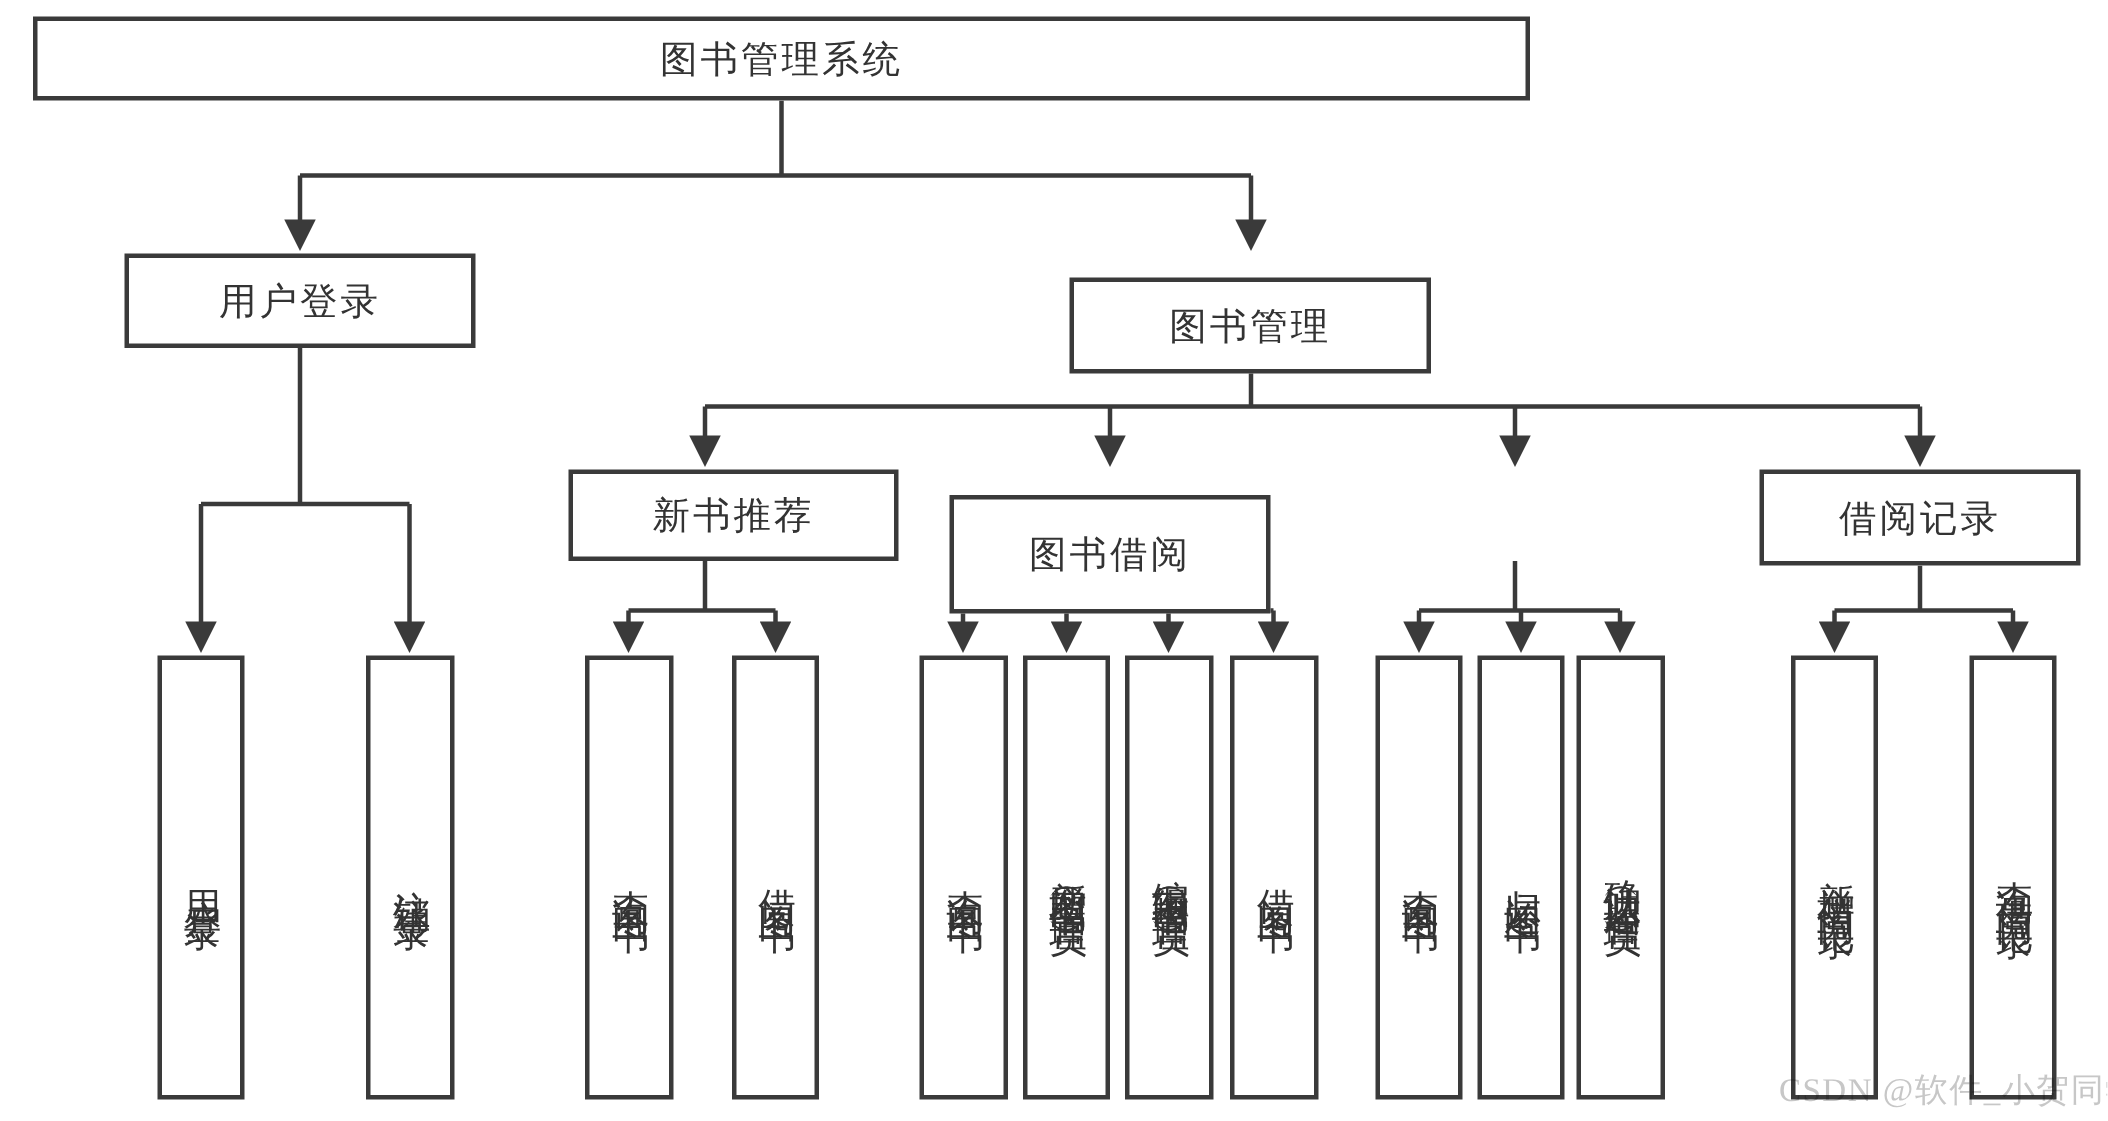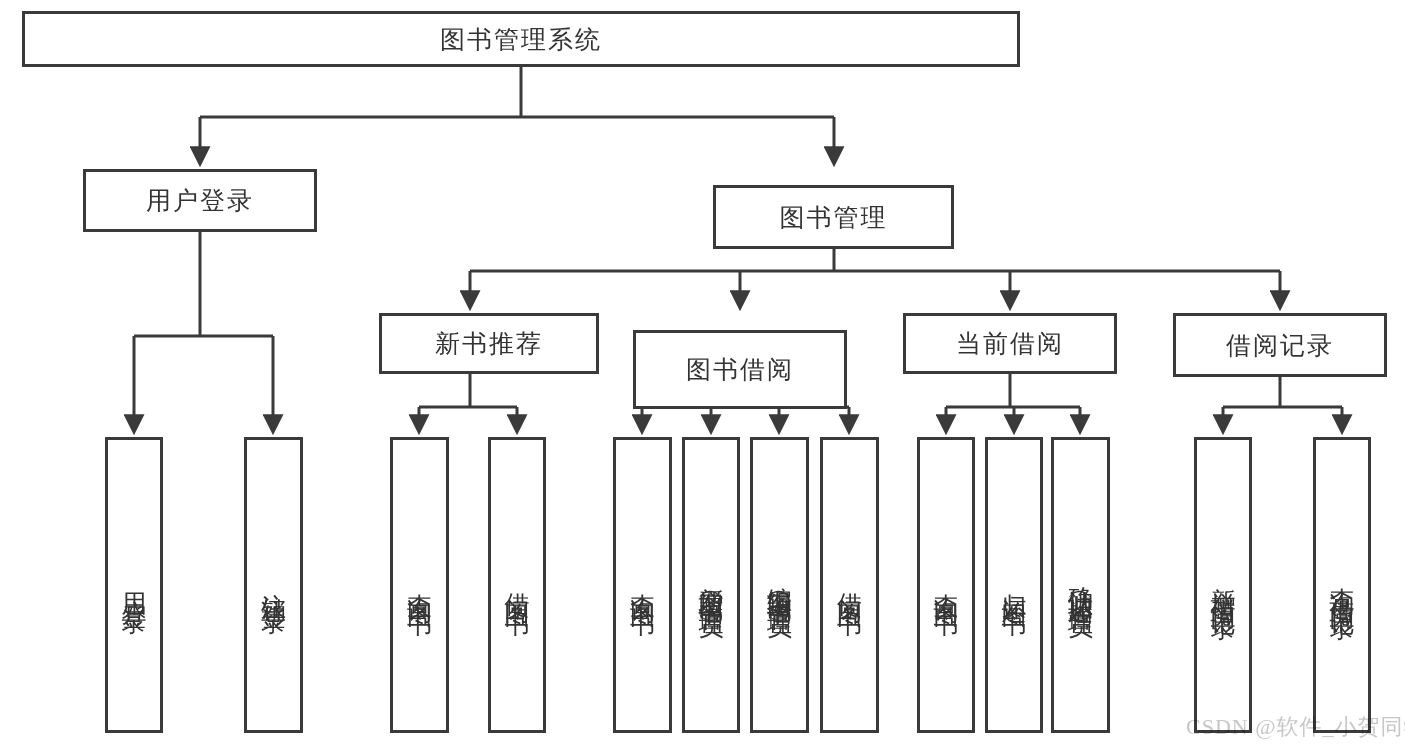--- a/index.html
+++ b/index.html
@@ -121,21 +121,20 @@
     </g>
   </svg>
 
   <div class="hbox" id="node-root">图书管理系统</div>
 
   <div class="hbox" id="node-user-login">用户登录</div>
   <div class="hbox" id="node-book-mgmt">图书管理</div>
 
   <div class="hbox" id="node-new-book-rec">新书推荐</div>
   <div class="hbox" id="node-book-borrow">图书借阅</div>
-  <div class="hbox" id="node-current-borrow">当前借阅</div>
   <div class="hbox" id="node-borrow-records">借阅记录</div>
 
   <div class="vbox" id="leaf-user-login">
     <span>用户登录</span>
   </div>
   <div class="vbox" id="leaf-logout">
     <span>注销登录</span>
   </div>
   <div class="vbox" id="leaf-query-books-1">
     <span>查询图书</span>

